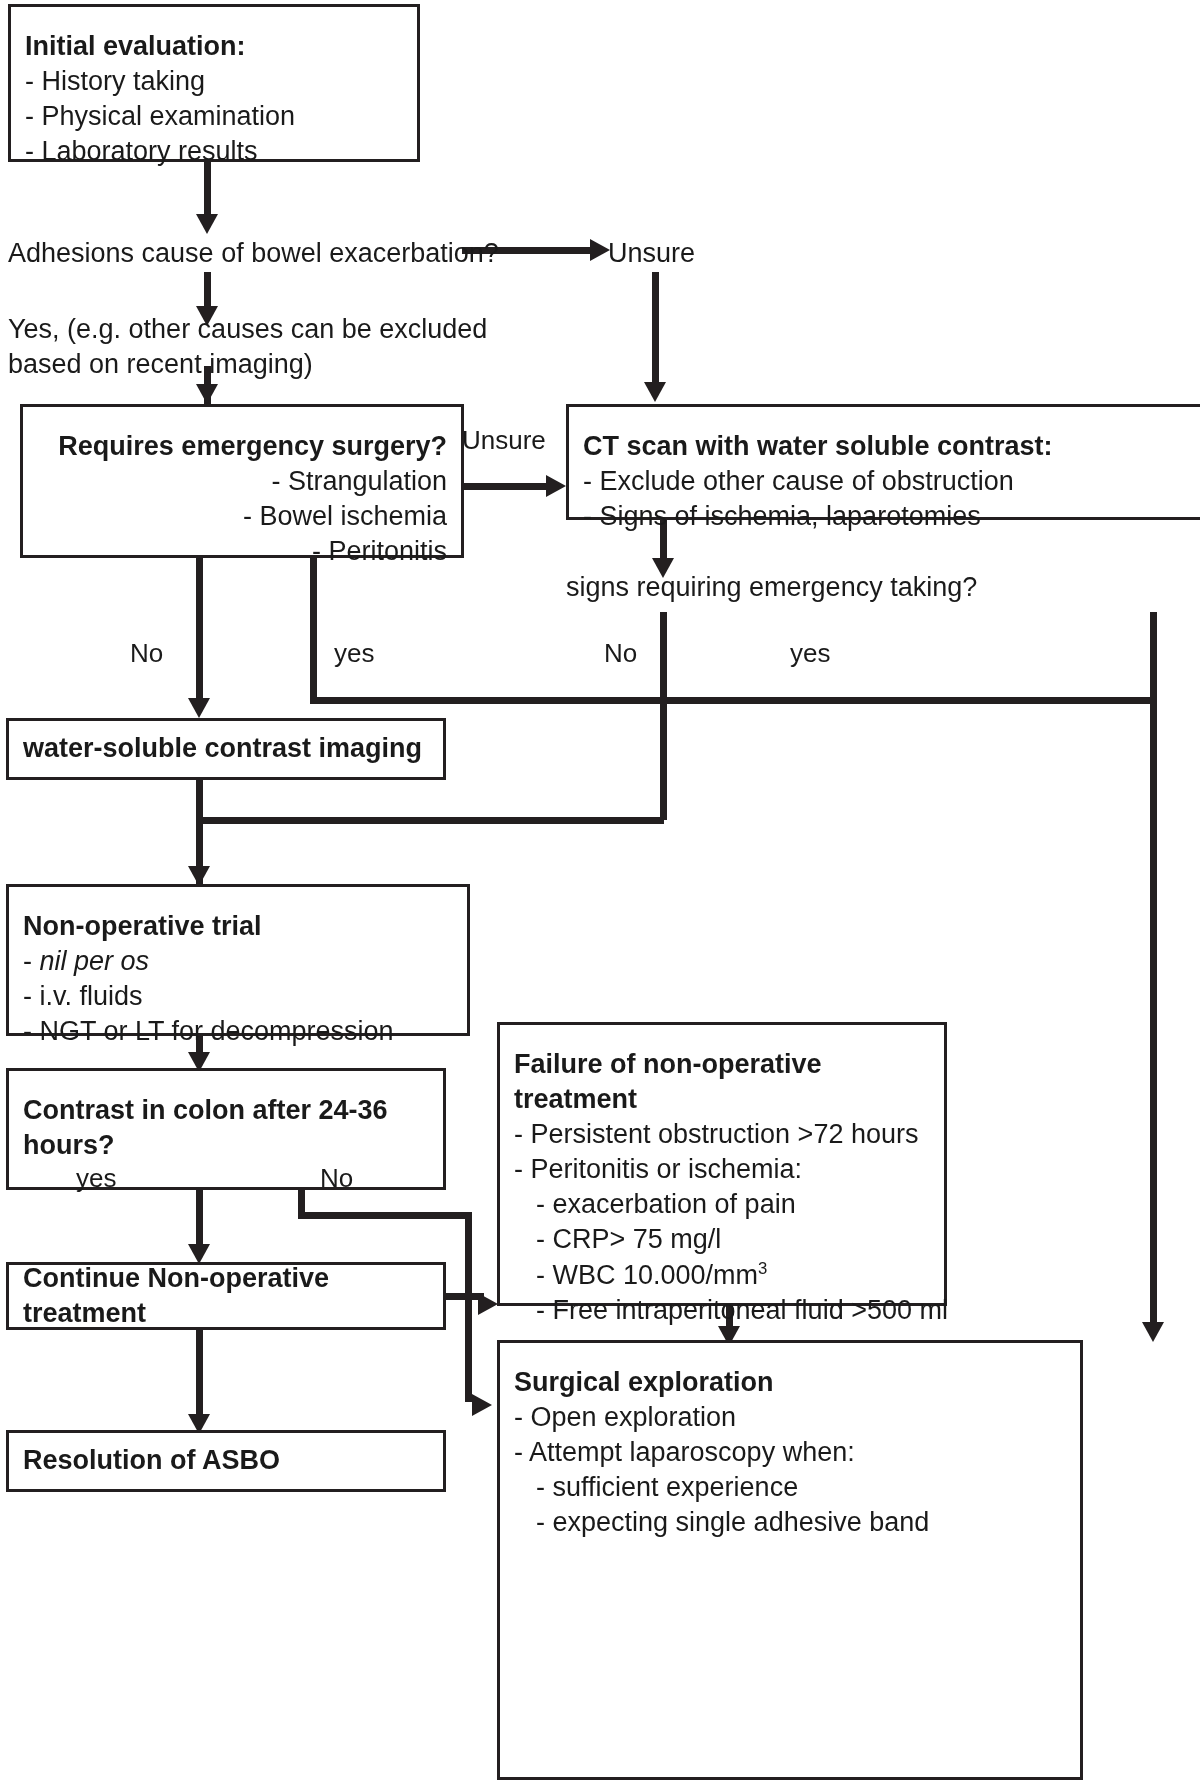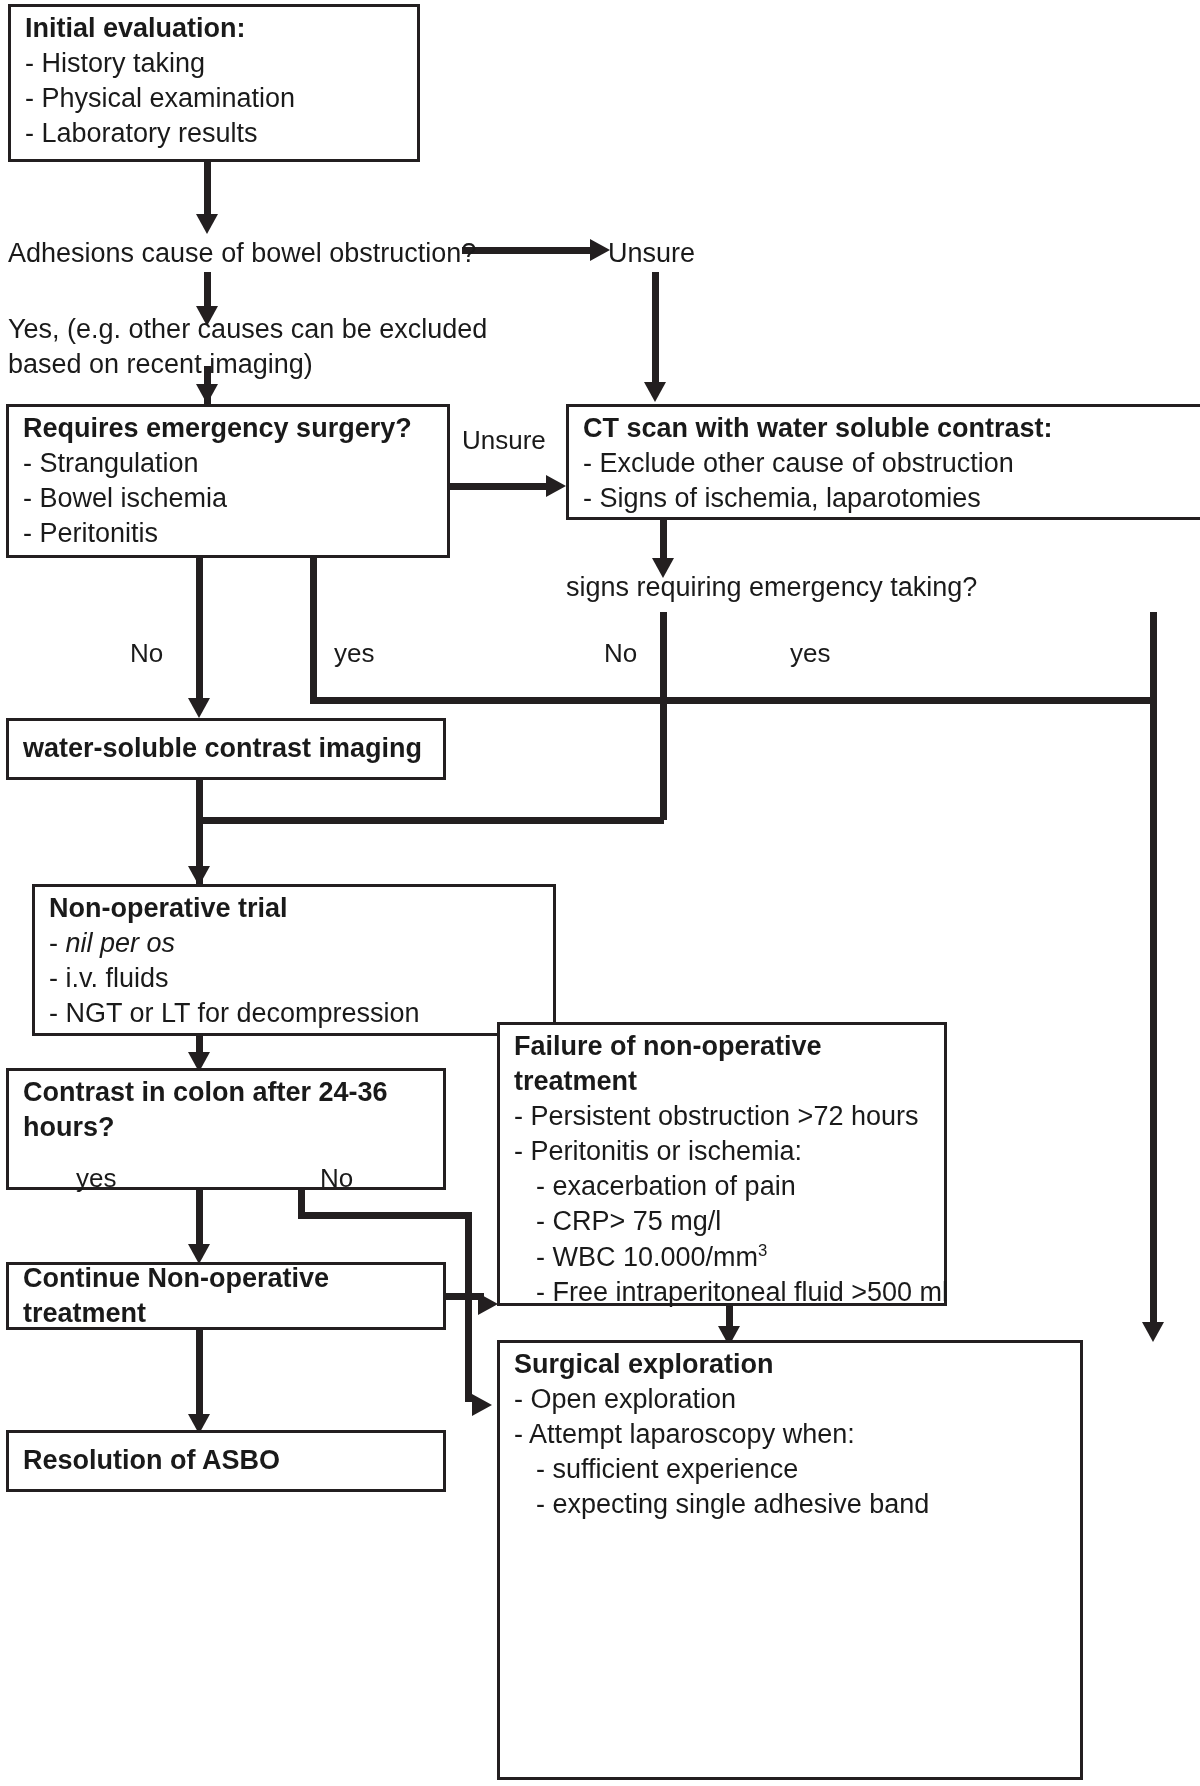--- a/index.html
+++ b/index.html
@@ -17,21 +17,21 @@
     height: 1786px;
     background: #ffffff;
     overflow: hidden;
   }
   
   .node {
     position: absolute;
     box-sizing: border-box;
     border: 3px solid #231f20;
     background: #ffffff;
-    padding: 4px 14px;
+    padding: 22px 14px;
     z-index: 3;
   }
   .node .title {
     font-weight: bold;
     font-size: 27px;
     line-height: 1.30;
     white-space: pre-wrap;
   }
   .node ul {
     list-style: none;
@@ -110,39 +110,39 @@
     <ul>
       <li>- History taking</li>
       <li>- Physical examination</li>
       <li>- Laboratory results</li>
     </ul>
   </div>
 
   <div class="vline" style="left:204px; top:162px; height:62px;"></div>
   <div class="arrow-down" style="left:196px; top:214px;"></div>
 
-  <div class="ftext" style="left:8px; top:236px;">Adhesions cause of bowel obstruction?</div>
+  <div class="ftext" style="left:8px; top:236px;">Adhesions cause of bowel exacerbation?</div>
 
   <div class="hline" style="left:462px; top:247px; width:132px;"></div>
   <div class="arrow-right" style="left:590px; top:239px;"></div>
   <div class="ftext" style="left:608px; top:236px;">Unsure</div>
 
   <div class="vline" style="left:652px; top:272px; height:118px;"></div>
   <div class="arrow-down" style="left:644px; top:382px;"></div>
 
   <div class="vline" style="left:204px; top:272px; height:44px;"></div>
   <div class="arrow-down" style="left:196px; top:306px;"></div>
 
   <div class="ftext" style="left:8px; top:312px;">Yes, (e.g. other causes can be excluded
 based on recent imaging)</div>
 
   <div class="vline" style="left:204px; top:366px; height:38px;"></div>
   <div class="arrow-down" style="left:196px; top:384px;"></div>
 
-  <div class="node" style="left:6px; top:404px; width:444px; height:154px;">
+  <div class="node" style="left:20px; top:404px; width:444px; height:154px;text-align:right;">
     <div class="title">Requires emergency surgery?</div>
     <ul>
       <li>- Strangulation</li>
       <li>- Bowel ischemia</li>
       <li>- Peritonitis</li>
     </ul>
   </div>
 
   <div class="node" style="left:566px; top:404px; width:724px; height:116px;">
     <div class="title">CT scan with water soluble contrast:</div>
@@ -178,21 +178,21 @@
   <div class="arrow-down" style="left:1142px; top:1322px;"></div>
 
   <div class="node" style="left:6px; top:718px; width:440px; height:62px; display:flex; align-items:center;">
     <div class="title">water-soluble contrast imaging</div>
   </div>
 
   <div class="vline" style="left:196px; top:780px; height:106px;"></div>
   <div class="hline" style="left:196px; top:817px; width:468px;"></div>
   <div class="arrow-down" style="left:188px; top:866px;"></div>
 
-  <div class="node" style="left:6px; top:884px; width:524px; height:152px;margin-left:26px;">
+  <div class="node" style="left:6px; top:884px; width:464px; height:152px;">
     <div class="title">Non-operative trial</div>
     <ul>
       <li>- <span class="ital">nil per os</span></li>
       <li>- i.v. fluids</li>
       <li>- NGT or LT for decompression</li>
     </ul>
   </div>
 
   <div class="vline" style="left:196px; top:1036px; height:28px;"></div>
   <div class="arrow-down" style="left:188px; top:1052px;"></div>

